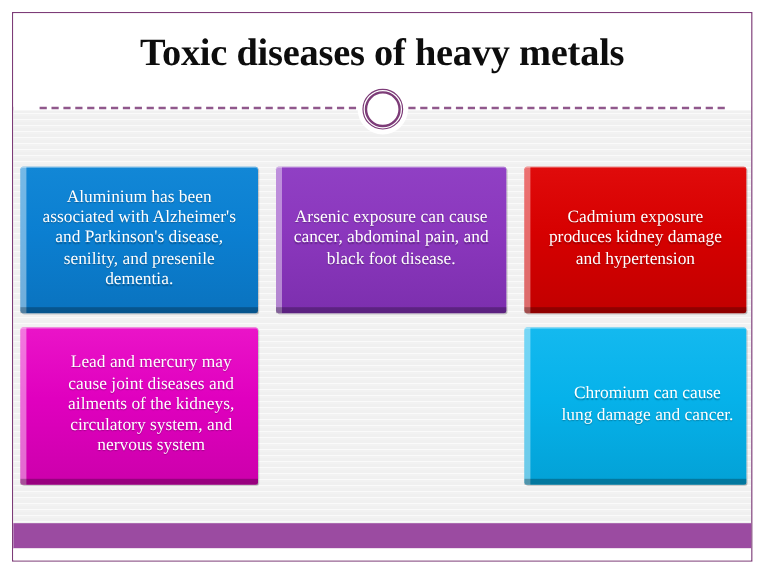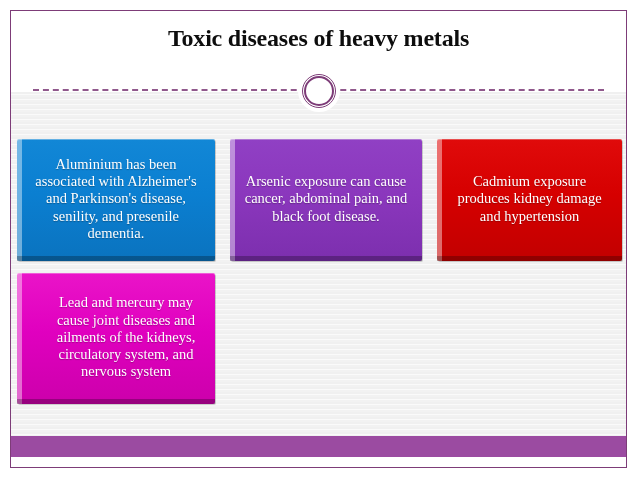--- a/index.html
+++ b/index.html
@@ -37,21 +37,21 @@
     background: #ffffff;
   }
   #page-title {
     position: absolute;
     left: 0;
     right: 0;
     top: 14px;
     text-align: center;
     font-family: "Liberation Serif", serif;
     font-weight: bold;
-    font-size: 24px;
+    font-size: 32px;
     letter-spacing: -0.2px;
     color: #0d0d0d;
     white-space: nowrap;
   }
 
   
   #divider {
     position: absolute;
     left: 22px;
     right: 22px;
@@ -232,19 +232,22 @@
 
     <div class="card col-3 row-1 c-cadmium">
       <span class="card-text">Cadmium exposure produces kidney damage and hypertension</span>
     </div>
 
     <div class="card col-1 row-2 c-lead">
       <span class="card-text">Lead and mercury may cause joint diseases and ailments  of the kidneys, circulatory system, and nervous system</span>
     </div>
 
 
+    <div class="card col-3 row-2 c-chromium">
+      <span class="card-text">Chromium  can cause lung damage and cancer.</span>
+    </div>
 
   </div>
 
   <div id="bottom-bar"></div>
   <div id="bottom-white"></div>
 
 </div>
 
 </body></html>

